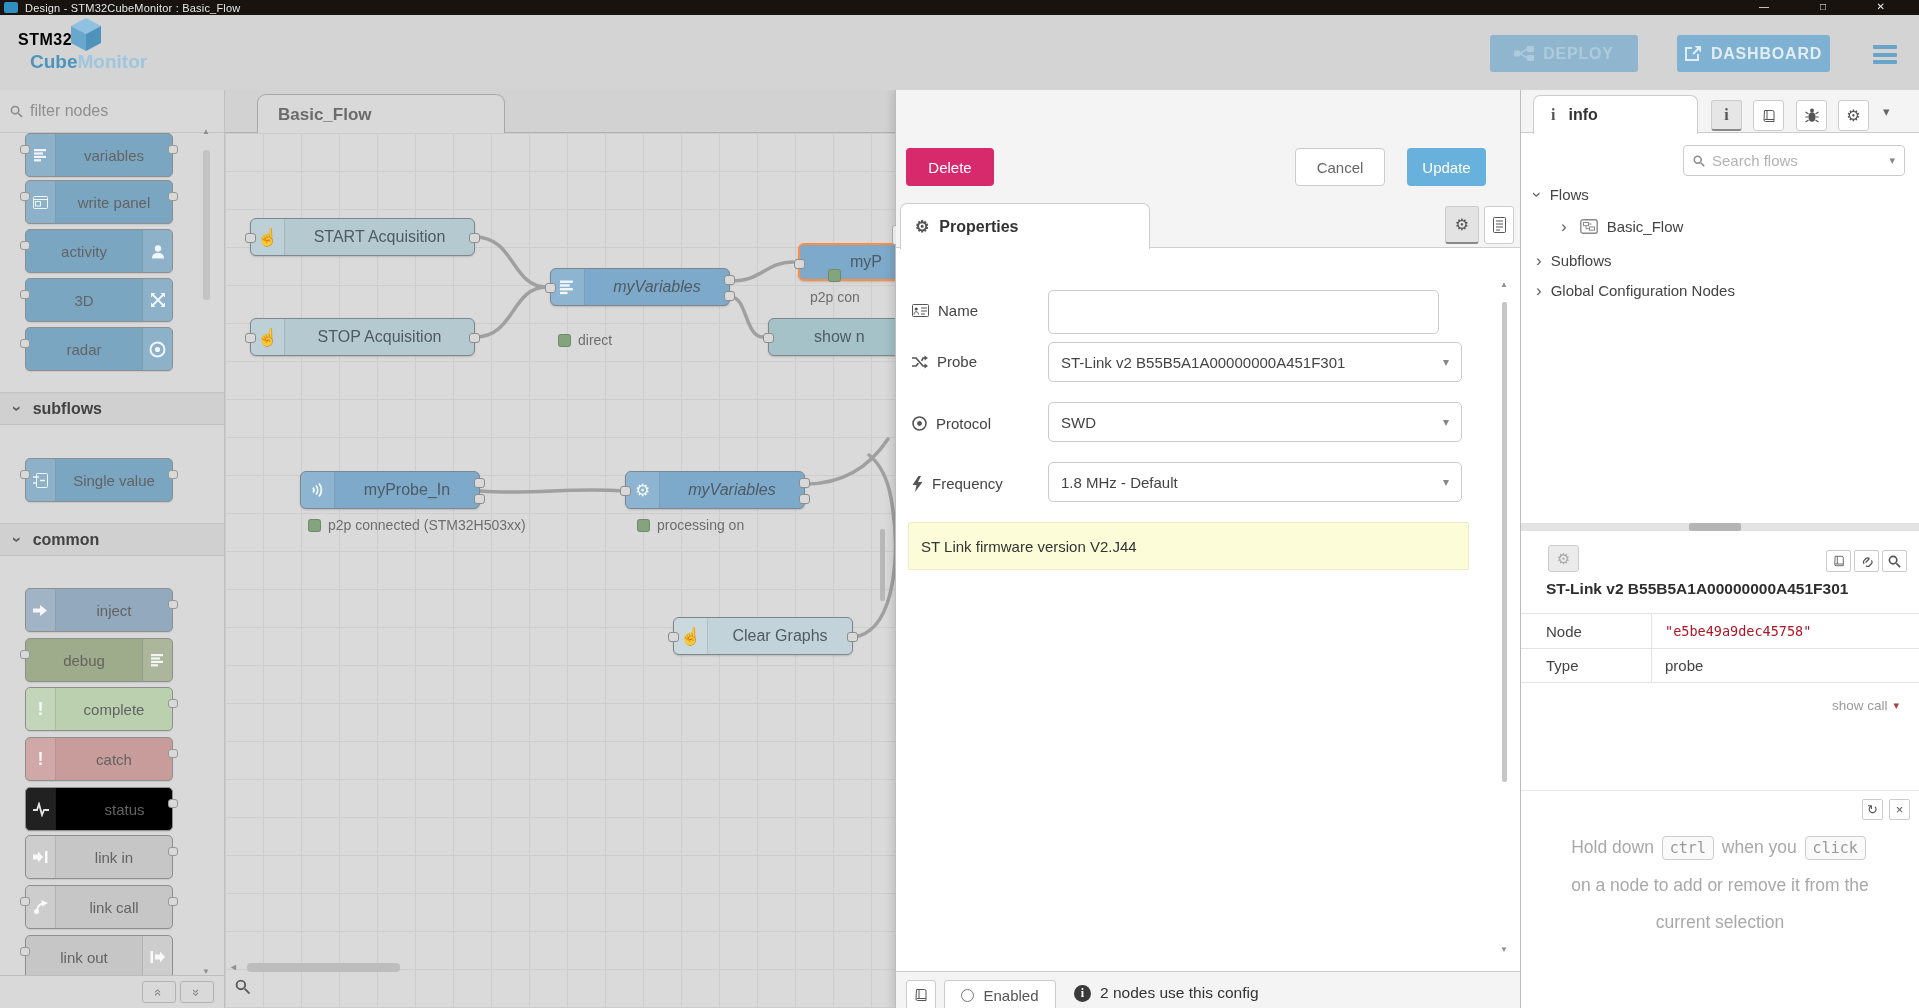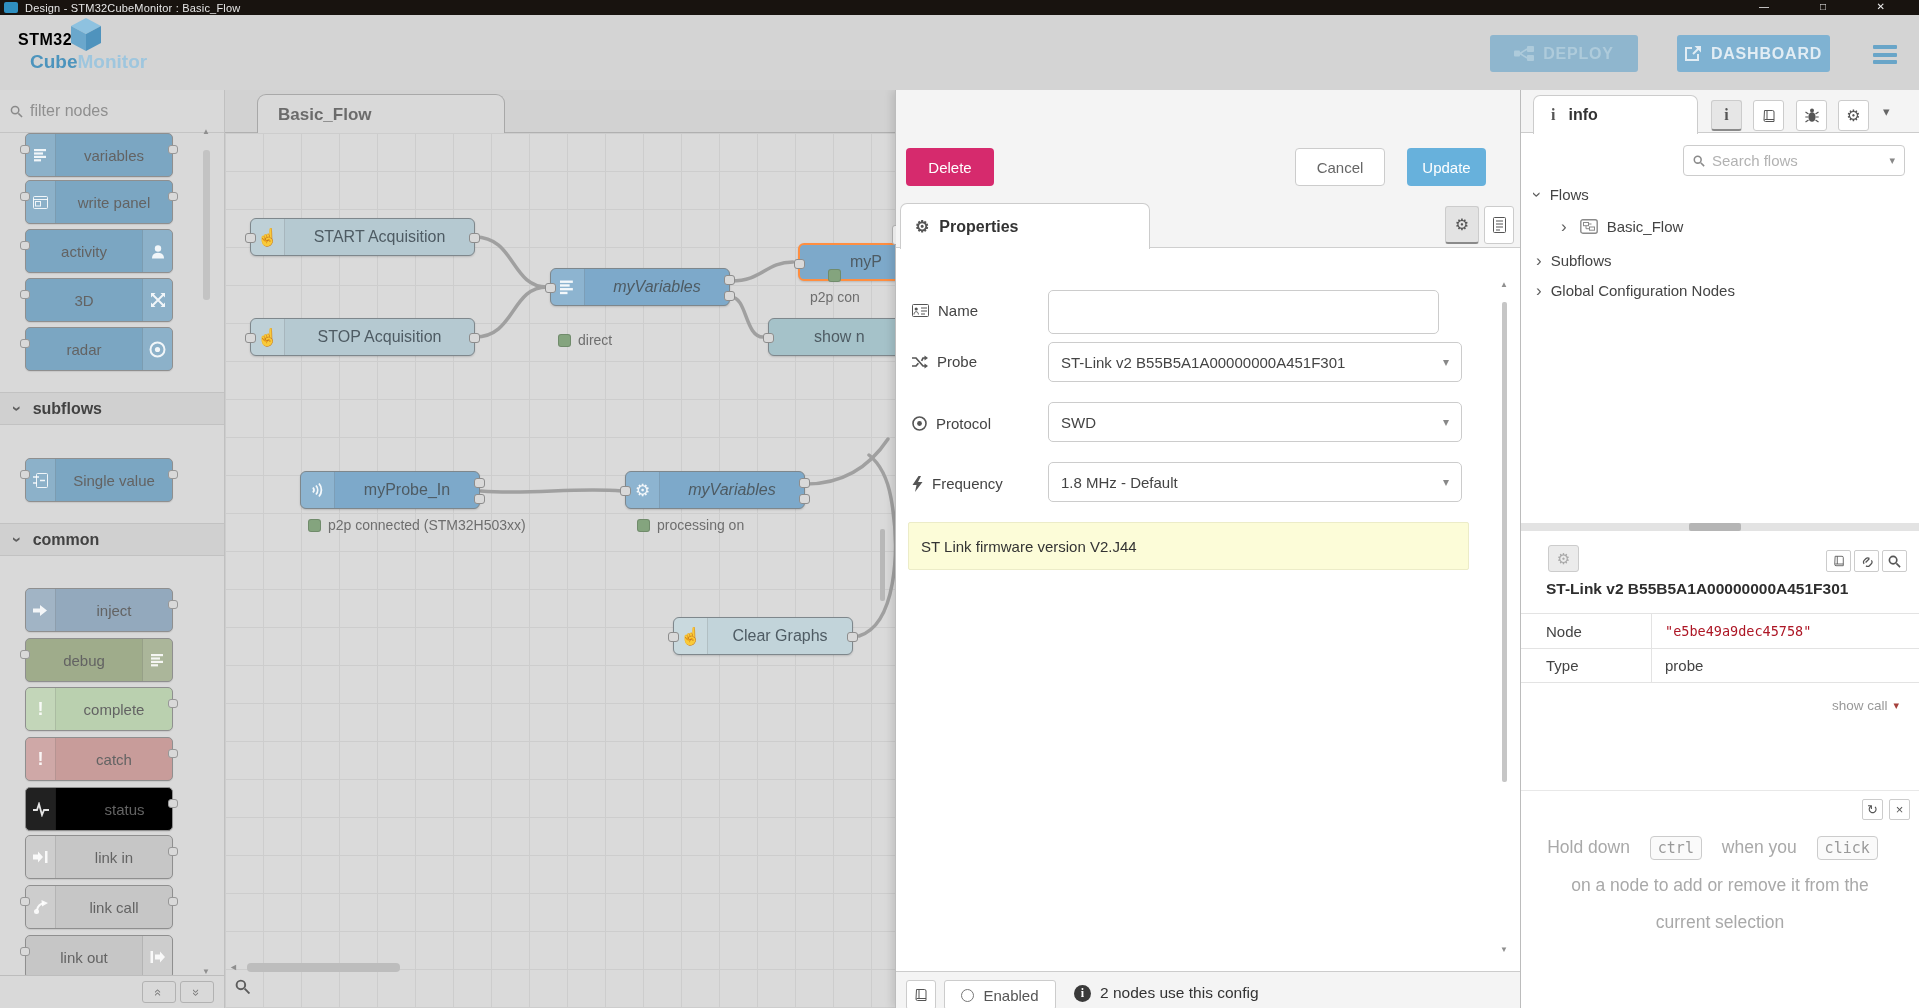--- a/index.html
+++ b/index.html
@@ -121,21 +121,21 @@
   .d-row { display:flex; height:35px; border-top:1px solid #e3e3e3; align-items:center;}
   .d-row:last-child { border-bottom:1px solid #e3e3e3;}
   .d-key { width:130px; padding-left:25px; font-size:15px; color:#444; flex:none;}
   .d-val { flex:1; border-left:1px solid #e3e3e3; padding-left:13px; font-size:15px; color:#444; align-self:stretch; display:flex; align-items:center;}
   .mono-red { font-family:"DejaVu Sans Mono",monospace; font-size:13.5px;}
   .show-more { position:absolute; right:20px; top:608px; font-size:13.5px; color:#999; display:flex; gap:6px; align-items:center;}
   .show-more .caret { color:#a5403c; font-size:11px;}
   .help-panel { position:absolute; left:0; right:0; top:700px; bottom:0; border-top:1px solid #e8e8e8;}
   .hp-btn { position:absolute; top:8px; width:21px; height:21px; border:1px solid #ccc; border-radius:2px; background:#fff; color:#555; font-size:13px; display:flex; align-items:center; justify-content:center;}
   .help-text { position:absolute; left:14px; right:14px; top:38px; text-align:center; font-size:17.5px; color:#a9a9a9; line-height:37px;}
-  .kbd { font-family:"DejaVu Sans Mono",monospace; font-size:15px; color:#999; background:#fafafa; border:1px solid #ccc; border-radius:4px; padding:2px 7px; margin:0 15px;}
+  .kbd { font-family:"DejaVu Sans Mono",monospace; font-size:15px; color:#999; background:#fafafa; border:1px solid #ccc; border-radius:4px; padding:2px 7px; margin:0 3px;}
   svg { display:block; }
 </style>
 </head>
 <body>
 
 <div class="titlebar">
   <span class="app-icon"></span>
   <span class="tb-title">Design - STM32CubeMonitor : Basic_Flow</span>
   <span class="win-glyph" style="right:150px;">—</span>
   <span class="win-glyph" style="right:93px;">□</span>

